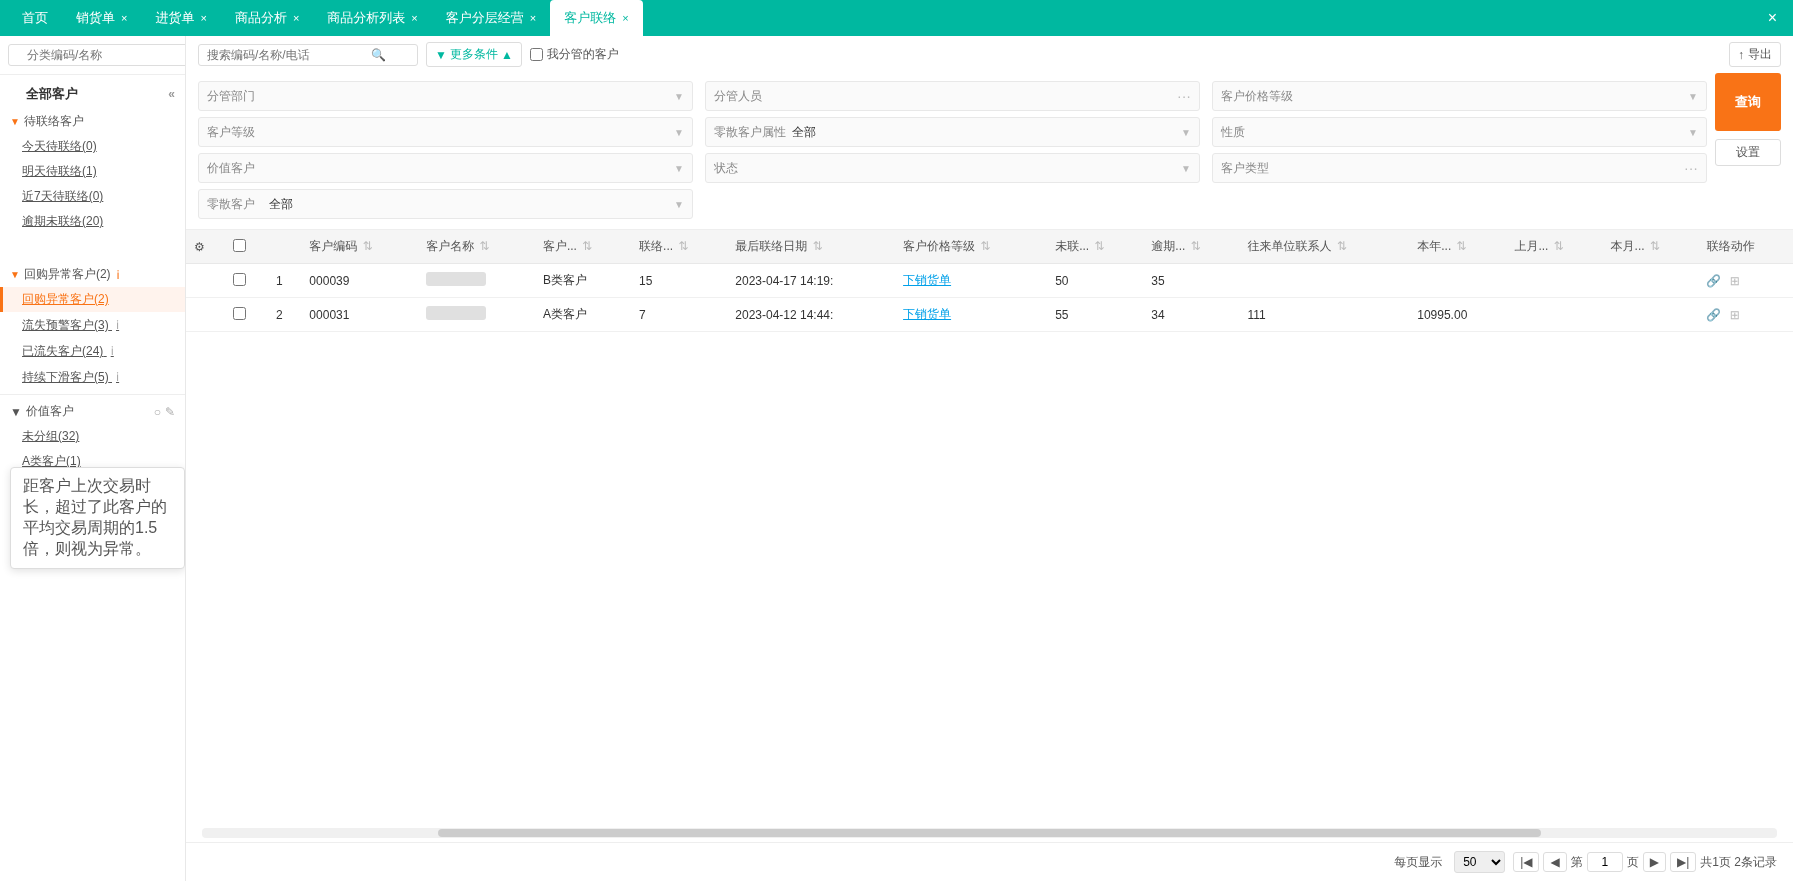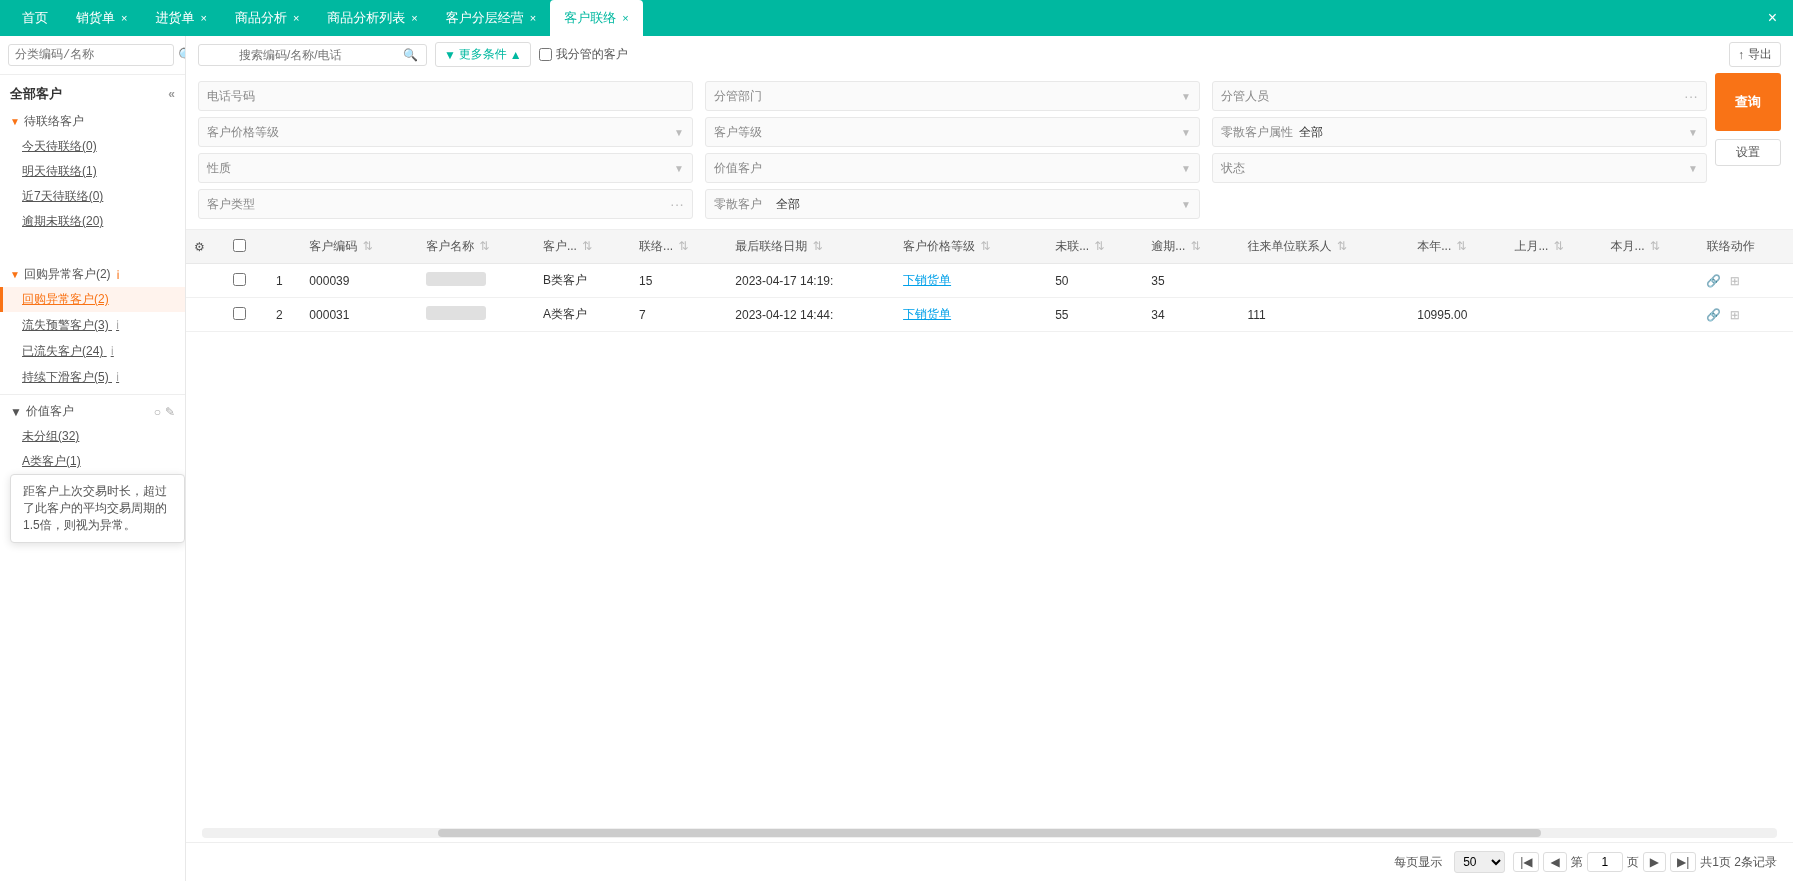--- a/index.html
+++ b/index.html
@@ -37,52 +37,53 @@
       display: flex; flex-direction: column;
       overflow: hidden;
     }
     .sidebar-search {
       display: flex; align-items: center;
       padding: 8px 8px; border-bottom: 1px solid #eee;
       gap: 4px;
     }
     .sidebar-search input {
       flex: 1; border: 1px solid #ddd; border-radius: 3px;
-      padding: 3px 6px; font-size: 12px; outline: none; font-family: Liberation Mono, monospace;
+      padding: 3px 18px; font-size: 12px; outline: none;
     }
     .sidebar-search .search-btn {
       color: #888; cursor: pointer; font-size: 14px;
     }
     .sidebar-content { flex: 1; overflow-y: auto; padding: 4px 0; }
     .sidebar-header {
       display: flex; align-items: center; justify-content: space-between;
       padding: 6px 10px; font-weight: bold; font-size: 13px;
       color: #333;
+      margin-left: 16px;
     }
     .sidebar-header .collapse-btn { cursor: pointer; color: #999; font-size: 12px; }
     .sidebar-section-title {
       display: flex; align-items: center; gap: 4px;
       padding: 4px 10px; color: #555; font-size: 12px; cursor: pointer;
     }
     .sidebar-section-title .arrow { color: #f97316; font-size: 10px; }
     .sidebar-item {
       padding: 4px 10px 4px 22px; cursor: pointer; color: #555; font-size: 12px;
       white-space: nowrap;
       text-decoration: underline;
     }
     .sidebar-item.active-left {
       background: #fff3ed; color: #f97316;
       border-left: 3px solid #f97316;
       padding-left: 19px;
     }
     .tooltip-box {
       position: absolute;
-      left: 10px; top: 240px;
+      left: 10px; top: 233px;
       background: #fff; border: 1px solid #ddd; border-radius: 4px;
-      padding: 8px 12px; font-size: 12px; color: #555;
+      padding: 8px 12px; font-size: 16px; color: #555;
       box-shadow: 0 2px 8px rgba(0,0,0,0.12);
       z-index: 100; max-width: 320px;
     }
     .sidebar-divider { height: 1px; background: #eee; margin: 4px 0; }
     .sidebar-section2-title {
       display: flex; align-items: center; gap: 4px;
       padding: 4px 10px; color: #555; font-size: 12px; cursor: pointer;
     }
     .sidebar-edit-icons { display: flex; gap: 4px; margin-left: auto; color: #aaa; }
 
@@ -99,21 +100,21 @@
     }
     .filter-row1 {
       display: flex; align-items: center; gap: 8px; margin-bottom: 6px;
     }
     .search-input-wrap {
       display: flex; align-items: center;
       border: 1px solid #ddd; border-radius: 3px;
       padding: 3px 8px; background: #fff; gap: 4px; min-width: 220px;
     }
     .search-input-wrap input {
-      border: none; outline: none; font-size: 12px; width: 160px; margin-left: 32px;
+      border: none; outline: none; font-size: 12px; width: 160px;
     }
     .more-filter-btn {
       display: flex; align-items: center; gap: 3px;
       color: #00b8a0; cursor: pointer; font-size: 12px;
       border: 1px solid #ddd; border-radius: 3px; padding: 3px 8px;
       background: #fff;
     }
     .my-customer-check { display: flex; align-items: center; gap: 4px; font-size: 12px; color: #555; }
     .my-customer-check input[type=checkbox] { cursor: pointer; }
     .export-btn {
@@ -327,24 +328,20 @@
         <button class="export-btn">
           <span>↑</span>
           <span>导出</span>
         </button>
       </div>
 
       <div style="display:flex; gap:8px; align-items:flex-start;">
         <div class="filter-grid" style="flex:1;">
 
           <div class="filter-field">
-            <label>电话号码</label>
-            <span class="field-value"></span>
-          </div>
-          <div class="filter-field">
             <label>分管部门</label>
             <span class="field-value"></span>
             <span class="arrow-down">▼</span>
           </div>
           <div class="filter-field">
             <label>分管人员</label>
             <span class="field-value"></span>
             <span class="dots">···</span>
           </div>
 

